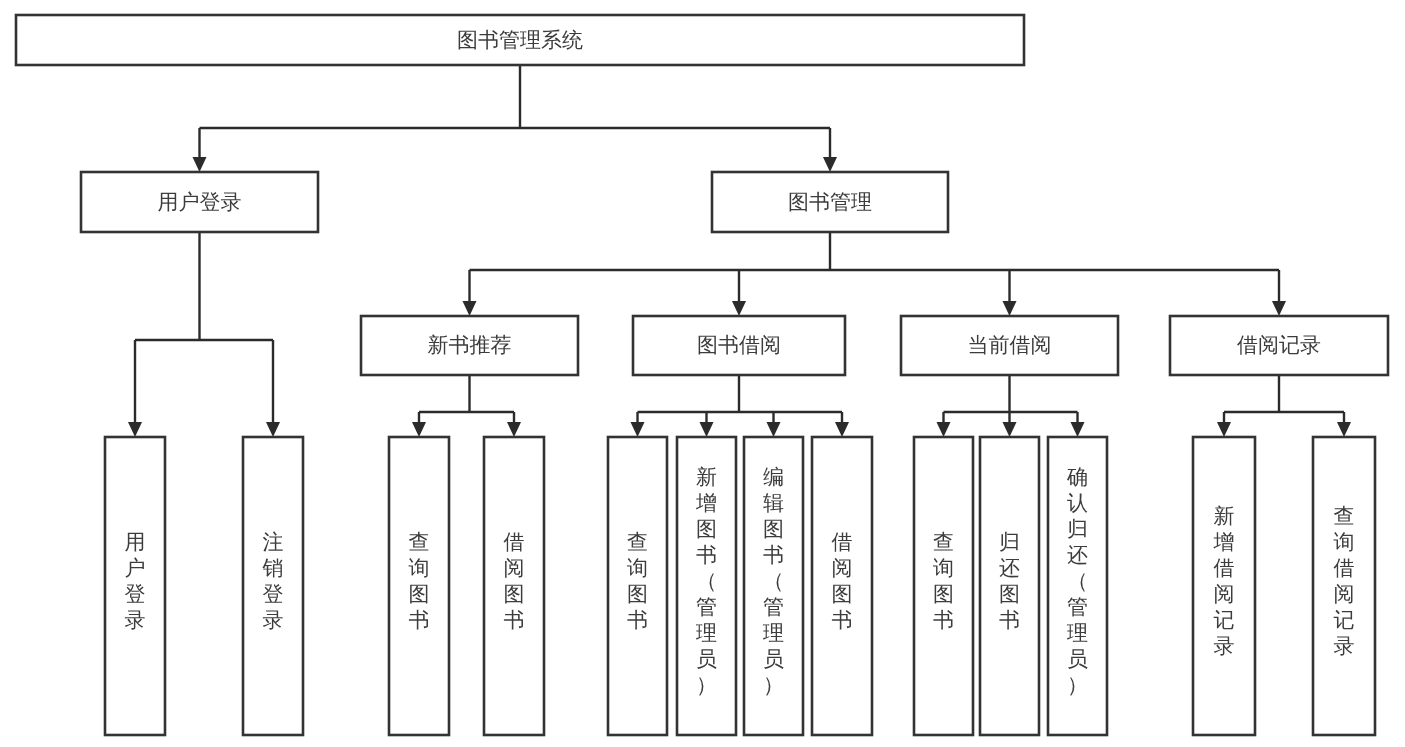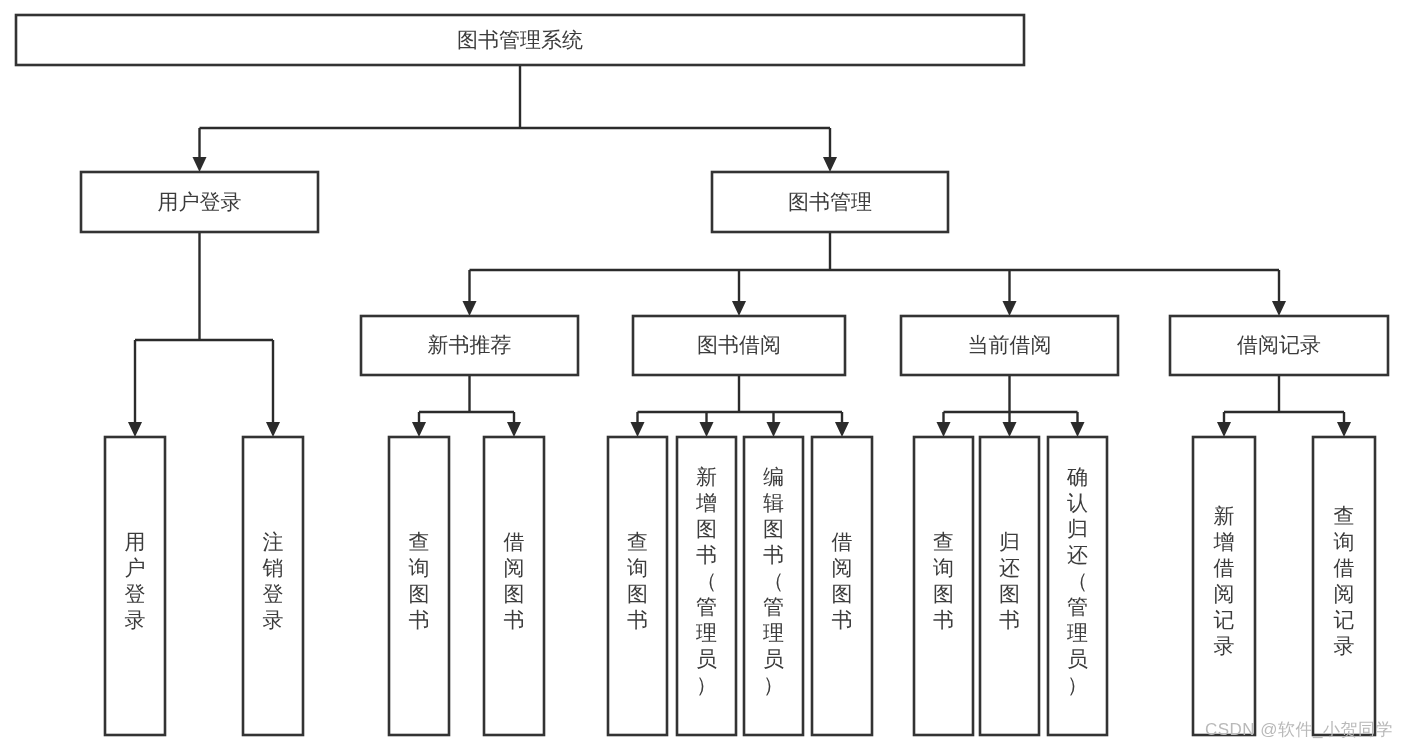--- a/index.html
+++ b/index.html
@@ -200,14 +200,13 @@
         <g>
           <rect x="1193" y="437" width="62" height="298" class="node-box"></rect>
           <text x="1224" y="523" class="node-label-v"><tspan x="1224" dy="0">新</tspan><tspan x="1224" dy="26">增</tspan><tspan x="1224" dy="26">借</tspan><tspan x="1224" dy="26">阅</tspan><tspan x="1224" dy="26">记</tspan><tspan x="1224" dy="26">录</tspan></text>
         </g>
         <g>
           <rect x="1313" y="437" width="62" height="298" class="node-box"></rect>
           <text x="1344" y="523" class="node-label-v"><tspan x="1344" dy="0">查</tspan><tspan x="1344" dy="26">询</tspan><tspan x="1344" dy="26">借</tspan><tspan x="1344" dy="26">阅</tspan><tspan x="1344" dy="26">记</tspan><tspan x="1344" dy="26">录</tspan></text>
         </g>
       </g>
   </svg>
-  <div class="watermark">CSDN @软件_小贺同学</div>
 </div>
 
 </body></html>

